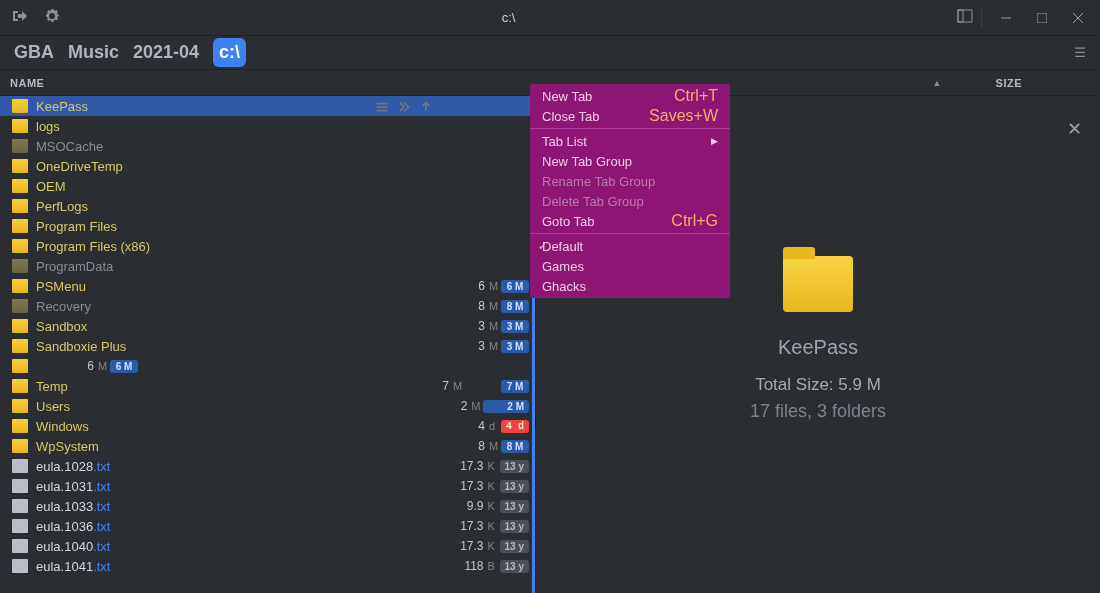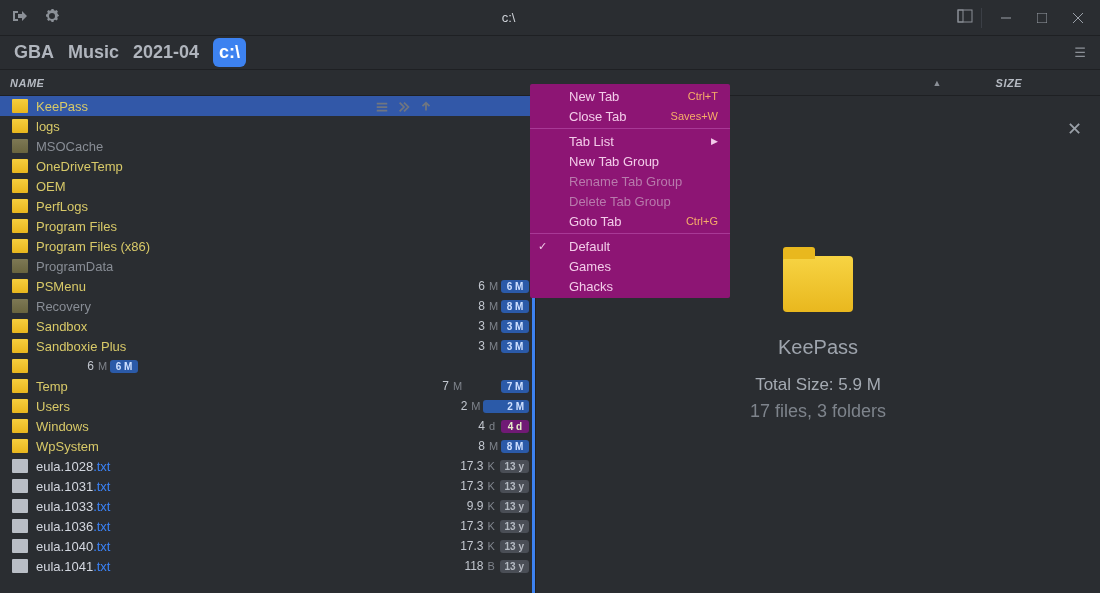--- a/index.html
+++ b/index.html
@@ -15,21 +15,21 @@
 .winbtn svg { width: 10px; height: 10px; stroke: #9aa0a8; stroke-width: 1; fill: none; }
 .sep { width: 1px; height: 20px; background: #3b3f46; margin: 0 4px; }
 
 
 .tabs { height: 34px; display: flex; align-items: center; gap: 14px; padding: 0 14px; background: #2a2d31; border-bottom: 1px solid #1e2023; position: relative; }
 .tab { color: #b0b5bd; font-weight: 600; font-size: 18px; }
 .tab.active { background: #3d82f0; color: #fff; padding: 4px 6px; border-radius: 6px; font-weight: 600; }
 .tabs-menu { margin-left: auto; color: #8b9097; }
 
 
-.colhdr { height: 26px; display: flex; align-items: center; padding: 0 10px; background: #2a2d31; border-bottom: 1px solid #1e2023; font-size: 11px; letter-spacing: .5px; color: #b5bac2; font-weight: 600; font-style: italic; }
+.colhdr { height: 26px; display: flex; align-items: center; padding: 0 10px; background: #2a2d31; border-bottom: 1px solid #1e2023; font-size: 11px; letter-spacing: .5px; color: #b5bac2; font-weight: 600; }
 .col-name { flex: 1; display: flex; align-items: center; }
 .asc { margin-left: auto; margin-right: 24px; font-size: 9px; color: #8b9097; }
 .col-size { width: 66px; text-align: right; padding-right: 10px; }
 
 
 .split { display: flex; height: calc(100% - 96px); }
 
 .filepane { width: 535px; overflow: hidden; position: relative; }
 .listwrap { position: absolute; inset: 0; overflow: hidden; }
 .frow { display: flex; align-items: center; height: 20px; padding-left: 12px; }
@@ -60,23 +60,23 @@
 .pv-body { display: flex; flex-direction: column; align-items: center; padding-top: 160px; }
 .bigfolder { width: 70px; height: 56px; border-radius: 4px; background: linear-gradient(#f7d443,#e9b81e); position: relative; margin-bottom: 24px; }
 .bigfolder::before { content: ""; position: absolute; top: -9px; left: 0; width: 32px; height: 12px; border-radius: 3px 3px 0 0; background: #e9b81e; }
 .pv-name { font-size: 20px; color: #9ea4ad; margin-bottom: 16px; }
 .pv-size { font-size: 17px; color: #a5abb3; margin-bottom: 6px; }
 .pv-meta { font-size: 18px; color: #7e848c; }
 
 
 .ctxmenu { position: absolute; left: 530px; top: 84px; width: 200px; background: #8d1574; color: #f3cce9; font-size: 13px; border-radius: 2px; z-index: 10; padding: 2px 0; }
 .ctxmenu .sepline { height: 1px; background: #a83996; margin: 2px 0; }
-.mi { display: flex; align-items: center; padding: 2px 12px 2px 39px; position: relative; height: 20px; }
+.mi { display: flex; align-items: center; padding: 2px 12px 2px 12px; position: relative; height: 20px; }
 .mi.disabled { color: #b87aac; }
-.mi .sc { margin-left: auto; color: #f7ae68; font-size: 11px; }
+.mi .sc { margin-left: auto; color: #f7ae68; font-size: 16px; }
 .mi .tri { margin-left: auto; font-size: 9px; }
 .mi .chk { position: absolute; left: 8px; font-size: 11px; }
 
 </style>
 </head>
 <body>
 
 <div class="titlebar">
   <div class="tb-left">
     <span><svg class="tb-icon" viewBox="0 0 16 16">
@@ -243,21 +243,21 @@
           <div class="fname">Users</div>
           <div class="fsize">2</div>
           <div class="funit">M</div>
           <div class="ftbadge" style="background: rgb(43, 90, 168); color: rgb(207, 224, 255); padding-left: 24px;">2 M</div>
         </div>
         <div class="frow">
           <div class="ficon folder"></div>
           <div class="fname">Windows</div>
           <div class="fsize">4</div>
           <div class="funit">d</div>
-          <div class="ftbadge" style="background: #701a75; color: rgb(231, 240, 201);">4 d</div>
+          <div class="ftbadge" style="background: #ef4444; color: rgb(231, 240, 201); font-family: Liberation Mono, monospace;">4 d</div>
         </div>
         <div class="frow">
           <div class="ficon folder"></div>
           <div class="fname">WpSystem</div>
           <div class="fsize">8</div>
           <div class="funit">M</div>
           <div class="ftbadge" style="background: rgb(43, 90, 168); color: rgb(207, 224, 255);">8 M</div>
         </div>
         <div class="frow isfile">
           <div class="ficon file"></div>

